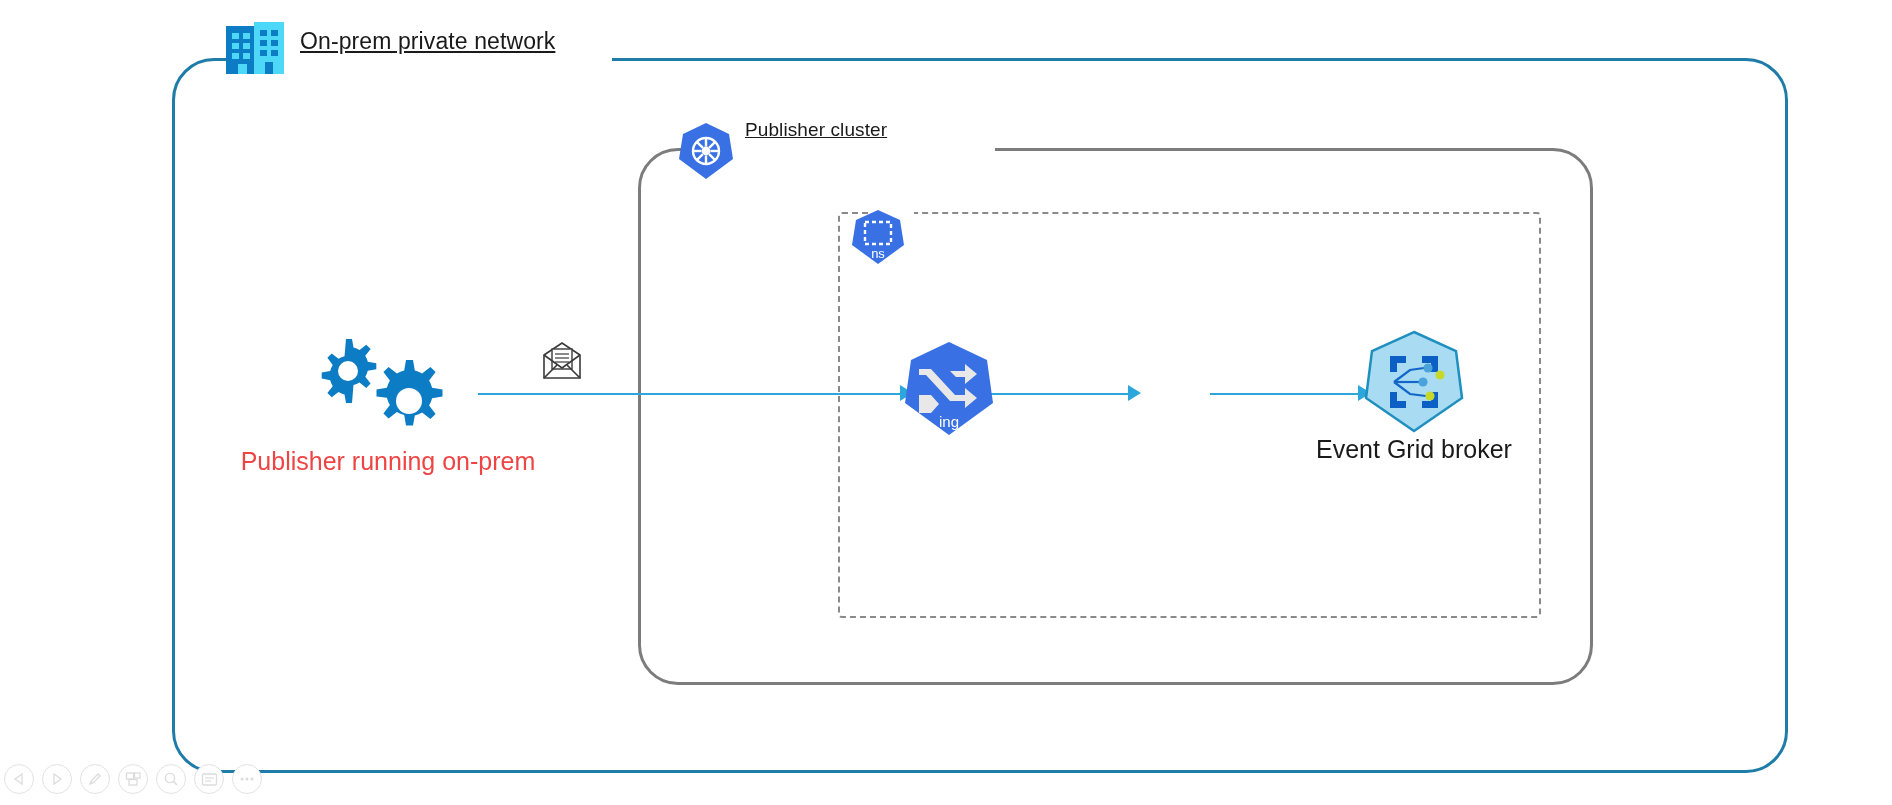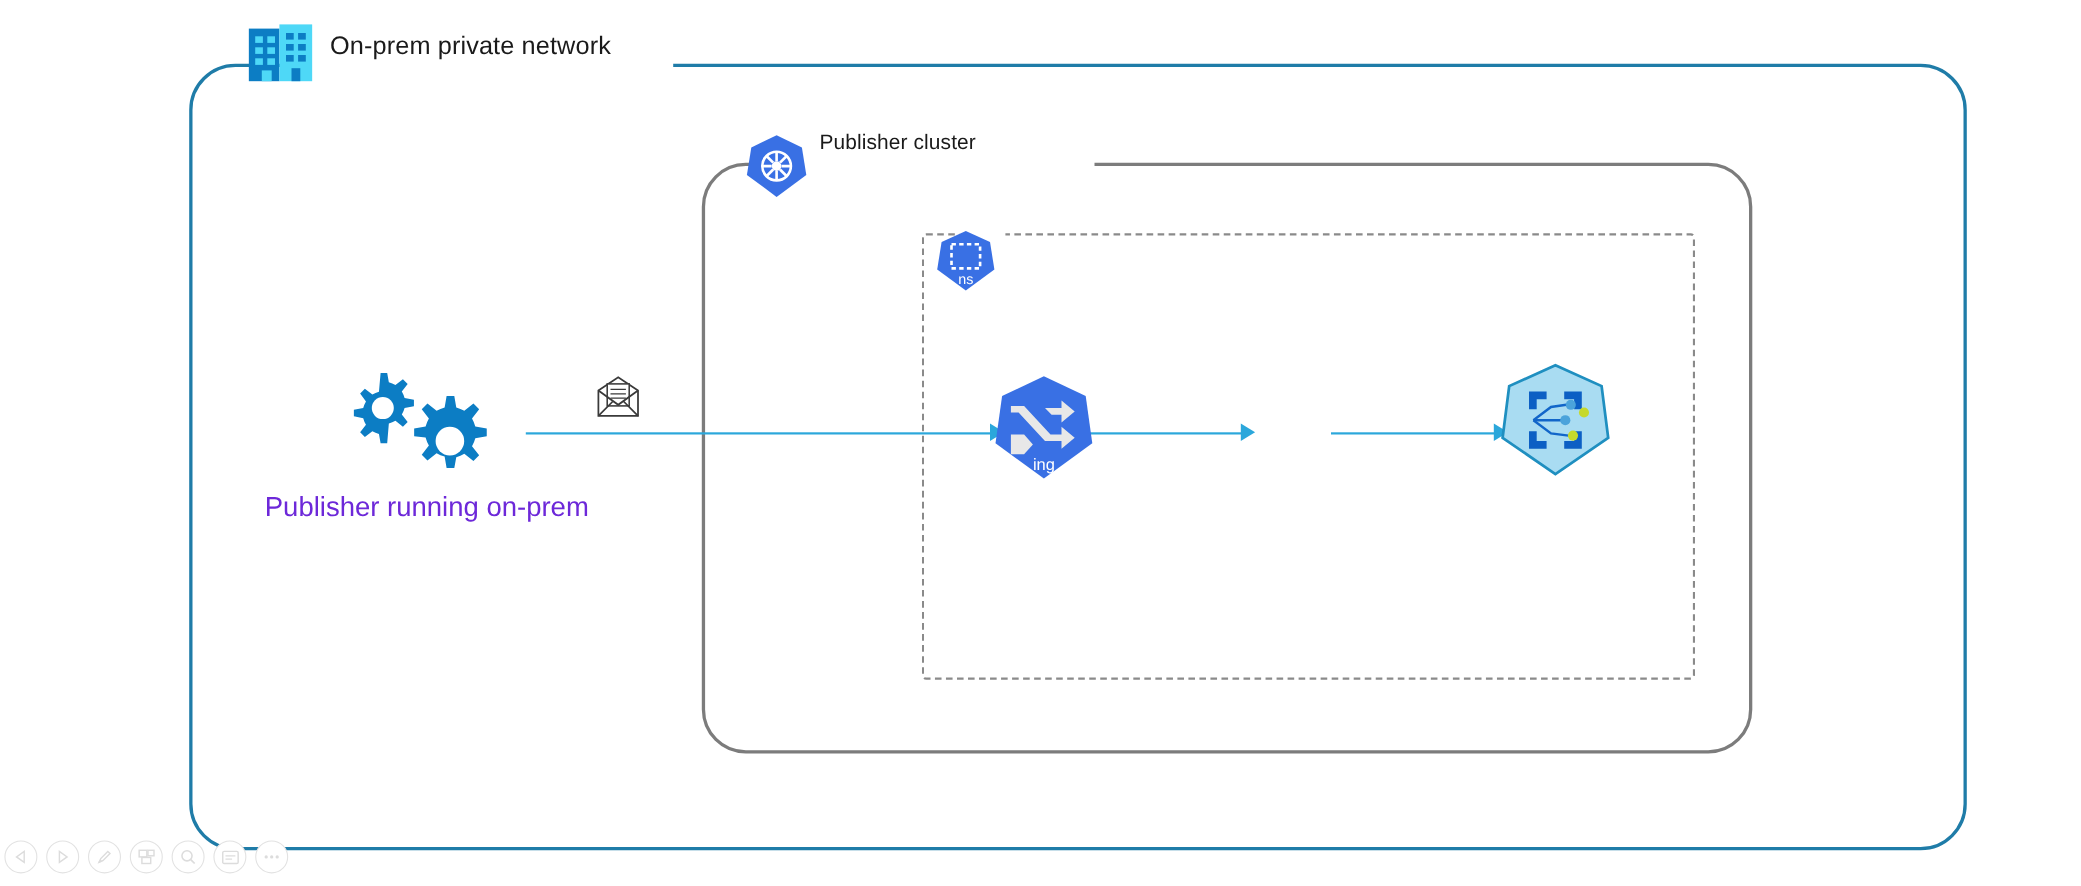--- a/index.html
+++ b/index.html
@@ -59,20 +59,21 @@
     background: #ffffff;
   }
 
   
   .boundary-title {
     position: absolute;
     font-size: 23px;
     color: #1A1A1A;
     white-space: nowrap;
     letter-spacing: .1px;
+    text-decoration: underline;
   }
   .title-onprem { left: 300px; top: 28px; }
   .title-cluster { left: 745px; top: 119px; font-size: 19px; }
 
   
   .conn {
     position: absolute;
     height: 2px;
     background: #2BA7DB;
   }
@@ -88,21 +89,21 @@
   .publisher-group { position: absolute; left: 310px; top: 335px; width: 150px; height: 110px; }
   .gear { position: absolute; }
   .gear svg { display: block; }
 
   .publisher-caption {
     position: absolute;
     left: 218px; top: 447px;
     width: 340px;
     text-align: center;
     font-size: 25px;
-    color: #6d28d9;
+    color: #ef4444;
     white-space: nowrap;
   }
 
   
   .envelope { position: absolute; left: 541px; top: 341px; }
 
   
   .node { position: absolute; }
   .node svg { display: block; }
 
@@ -282,20 +283,21 @@
         <path d="M32 52 L48 40 L62 38"></path>
         <path d="M32 52 L48 52 L58 52"></path>
         <path d="M32 52 L48 64 L64 66"></path>
       </g>
       <circle cx="66" cy="38" r="4.6" fill="#4BA3DB"></circle>
       <circle cx="61" cy="52" r="4.6" fill="#4BA3DB"></circle>
       <circle cx="78" cy="45" r="4.6" fill="#C6D92B"></circle>
       <circle cx="68" cy="66" r="4.6" fill="#C6D92B"></circle>
     </svg>
   </div>
+  <div class="node-caption" style="left:1304px; top:435px; width:220px;">Event Grid broker</div>
 
   <div class="toolbar">
 
     <div class="tool-btn">
       <svg width="14" height="14" viewBox="0 0 14 14">
         <polygon points="10,2 10,12 3,7" fill="none" stroke="#DCDCDC" stroke-width="1.3"></polygon>
       </svg>
     </div>
 
     <div class="tool-btn">

